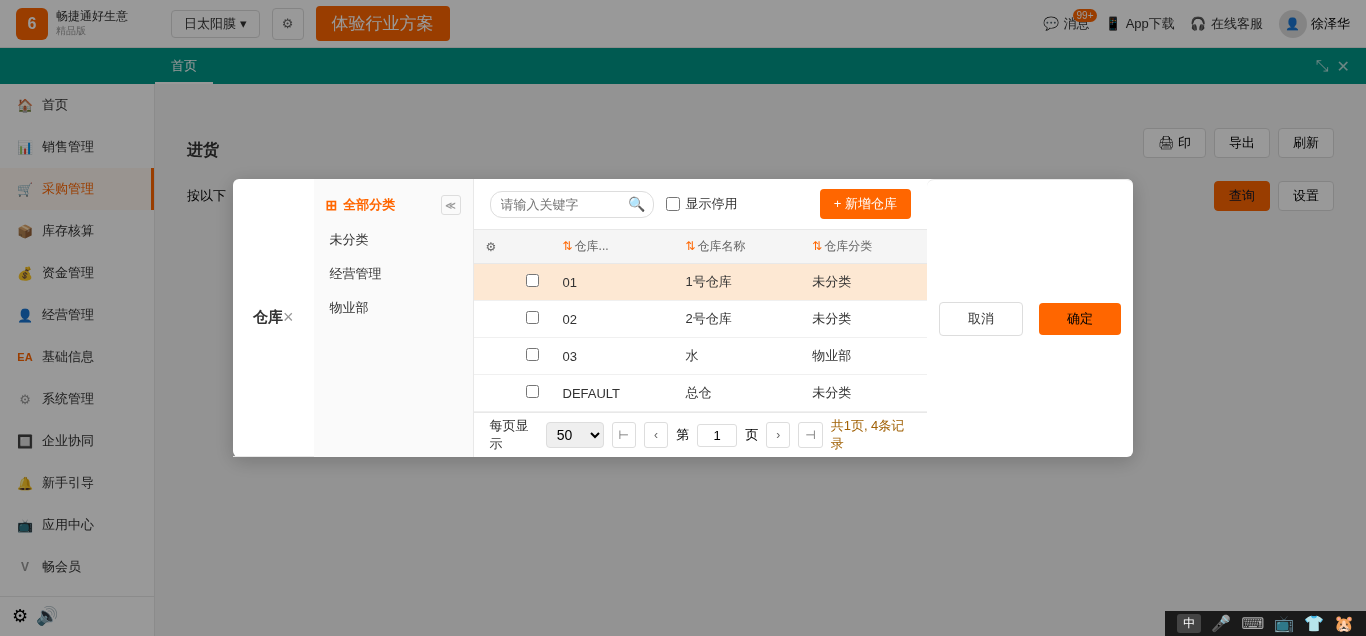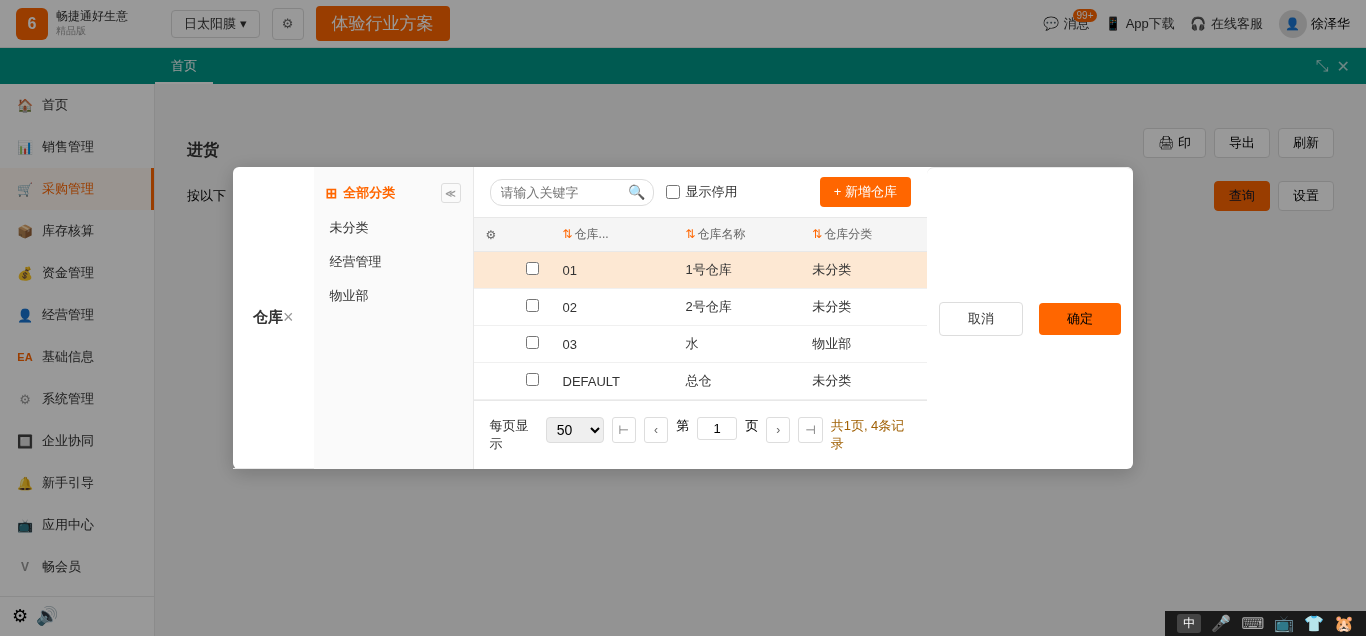--- a/index.html
+++ b/index.html
@@ -199,22 +199,22 @@
       font-size: 13px; color: #333;
     }
     .data-table tbody tr.selected { background: #fde8d3; }
     .th-gear { width: 40px; text-align: center; }
     .th-cb { width: 36px; text-align: center; }
     .td-center { text-align: center; }
     .sort-icon { color: #f60; margin-right: 2px; }
 
     
     .pagination-bar {
-      display: flex; align-items: flex-start; justify-content: center;
-      padding: 16px 16px; border-top: 1px solid #e8e8e8; gap: 8px; font-size: 13px;
+      display: flex; align-items: center; justify-content: center;
+      padding: 4px 16px; border-top: 1px solid #e8e8e8; gap: 8px; font-size: 13px;
     }
     .page-label { color: #333; }
     .page-select {
       border: 1px solid #ddd; border-radius: 4px; padding: 3px 6px; font-size: 14px;
     }
     .page-btn {
       width: 26px; height: 26px; border: 1px solid #ddd; border-radius: 3px;
       display: flex; align-items: center; justify-content: center;
       cursor: pointer; color: #666; font-size: 12px; background: #fff;
     }

